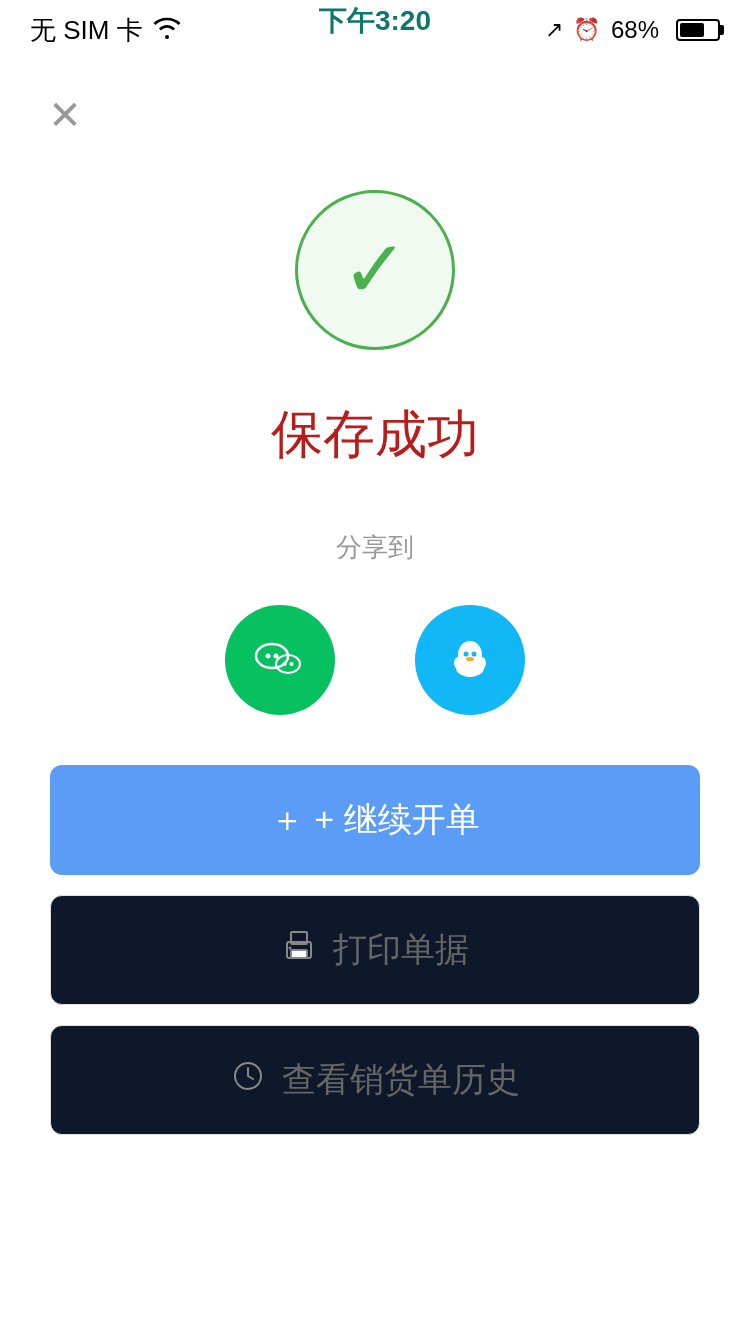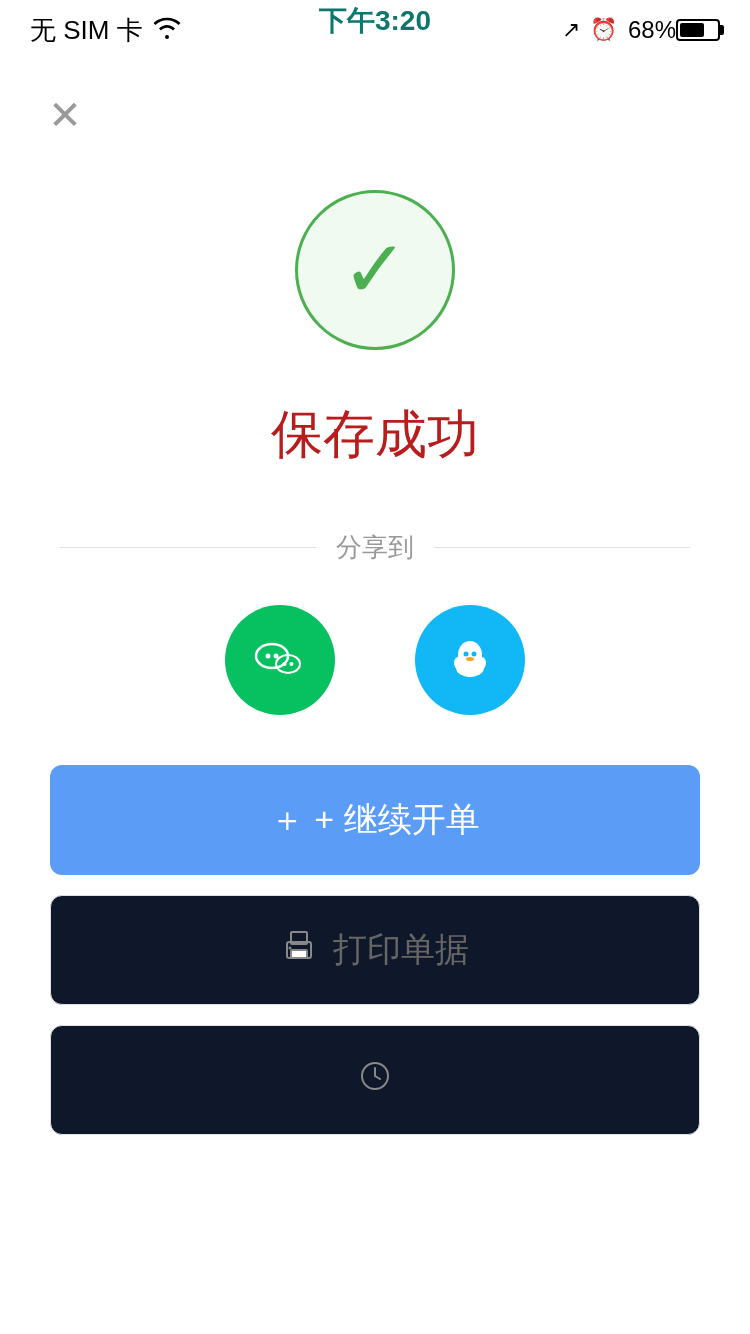--- a/index.html
+++ b/index.html
@@ -49,21 +49,21 @@
       display: flex;
       align-items: center;
       gap: 10px;
       font-size: 24px;
       color: #000;
     }
 
     .battery-container {
       display: flex;
       align-items: center;
-      gap: 0;
+      gap: 17px;
       font-size: 24px;
     }
 
     .battery-icon {
       width: 44px;
       height: 22px;
       border: 2px solid #000;
       border-radius: 4px;
       position: relative;
       display: flex;
@@ -159,20 +159,21 @@
       align-items: center;
       margin-bottom: 50px;
     }
 
     .share-divider {
       width: 100%;
       display: flex;
       align-items: center;
       margin-bottom: 40px;
       padding: 0 60px;
+      flex-direction: column;
     }
 
     .divider-line {
       flex: 1;
       height: 1px;
       background: #e0e0e0;
     }
 
     .share-label {
       font-size: 26px;
@@ -335,16 +336,17 @@
       </span>
       <span>打印单据</span>
     </button>
     <button class="action-btn btn-secondary">
       <span class="btn-icon">
         <svg width="36" height="36" viewBox="0 0 36 36" fill="none">
           <circle cx="18" cy="18" r="13" stroke="#888" stroke-width="2" fill="none"></circle>
           <path d="M18 10v8l5 3" stroke="#888" stroke-width="2" stroke-linecap="round"></path>
         </svg>
       </span>
+      <span>查看销货单历史</span>
     </button>
   </div>
 
 </div>
 
 </body></html>

